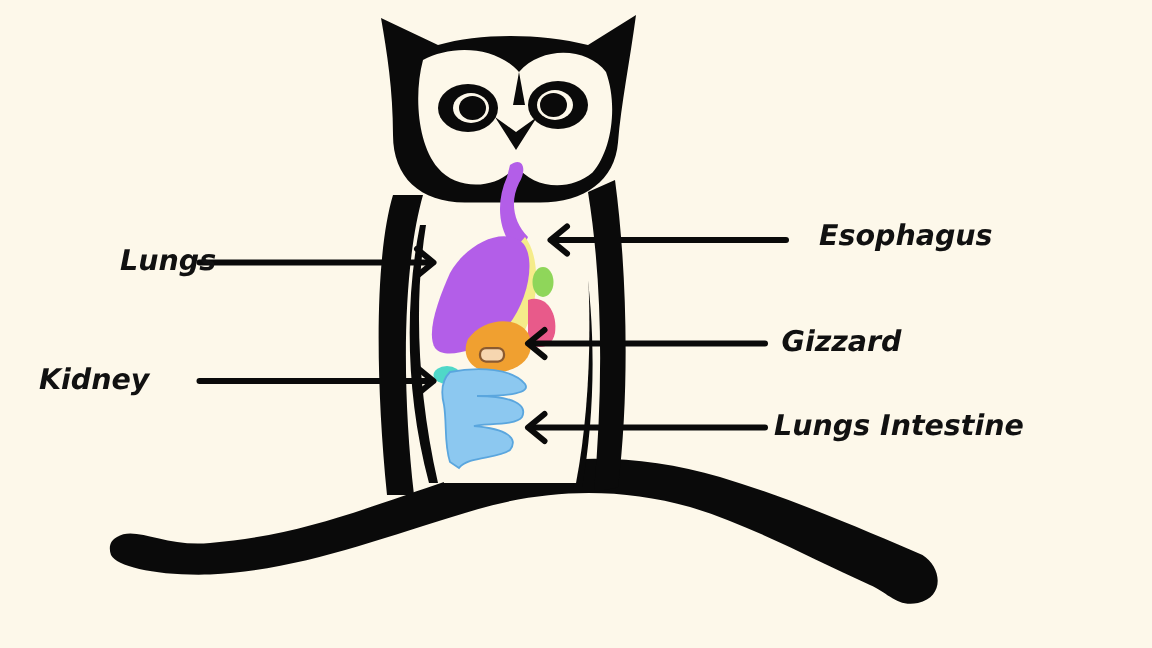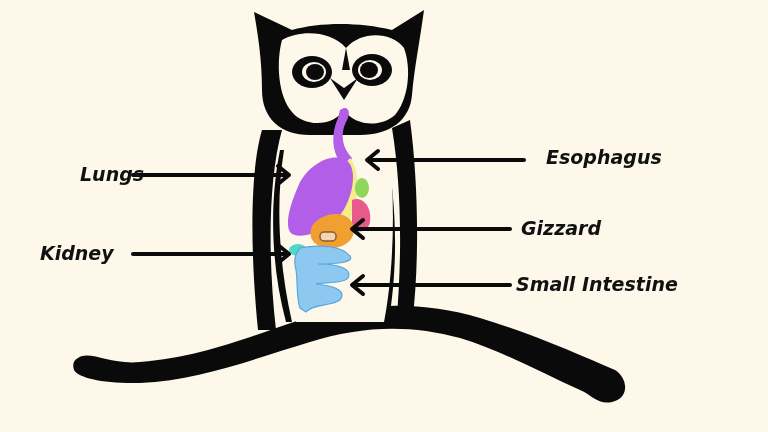--- a/index.html
+++ b/index.html
@@ -93,16 +93,16 @@
       <polyline points="363,220 352,229 363,238"></polyline>
     </g>
     <g>
       <line x1="510" y1="285" x2="353" y2="285"></line>
       <polyline points="363,276 352,285 363,294"></polyline>
     </g>
   </g>
 </svg>
 
 <div class="label" style="left:32px; top:165px;margin-left:48px;">Lungs</div>
-<div class="label" style="left:40px; top:244px;text-align:right;">Kidney</div>
+<div class="label" style="left:26px; top:244px;text-align:right;">Kidney</div>
 <div class="label" style="left:546px; top:148px;">Esophagus</div>
 <div class="label" style="left:521px; top:219px;">Gizzard</div>
-<div class="label" style="left:516px; top:275px;">Small Intestine</div>
+<div class="label" style="left:516px; top:275px;">Lungs Intestine</div>
 
 </body></html>

